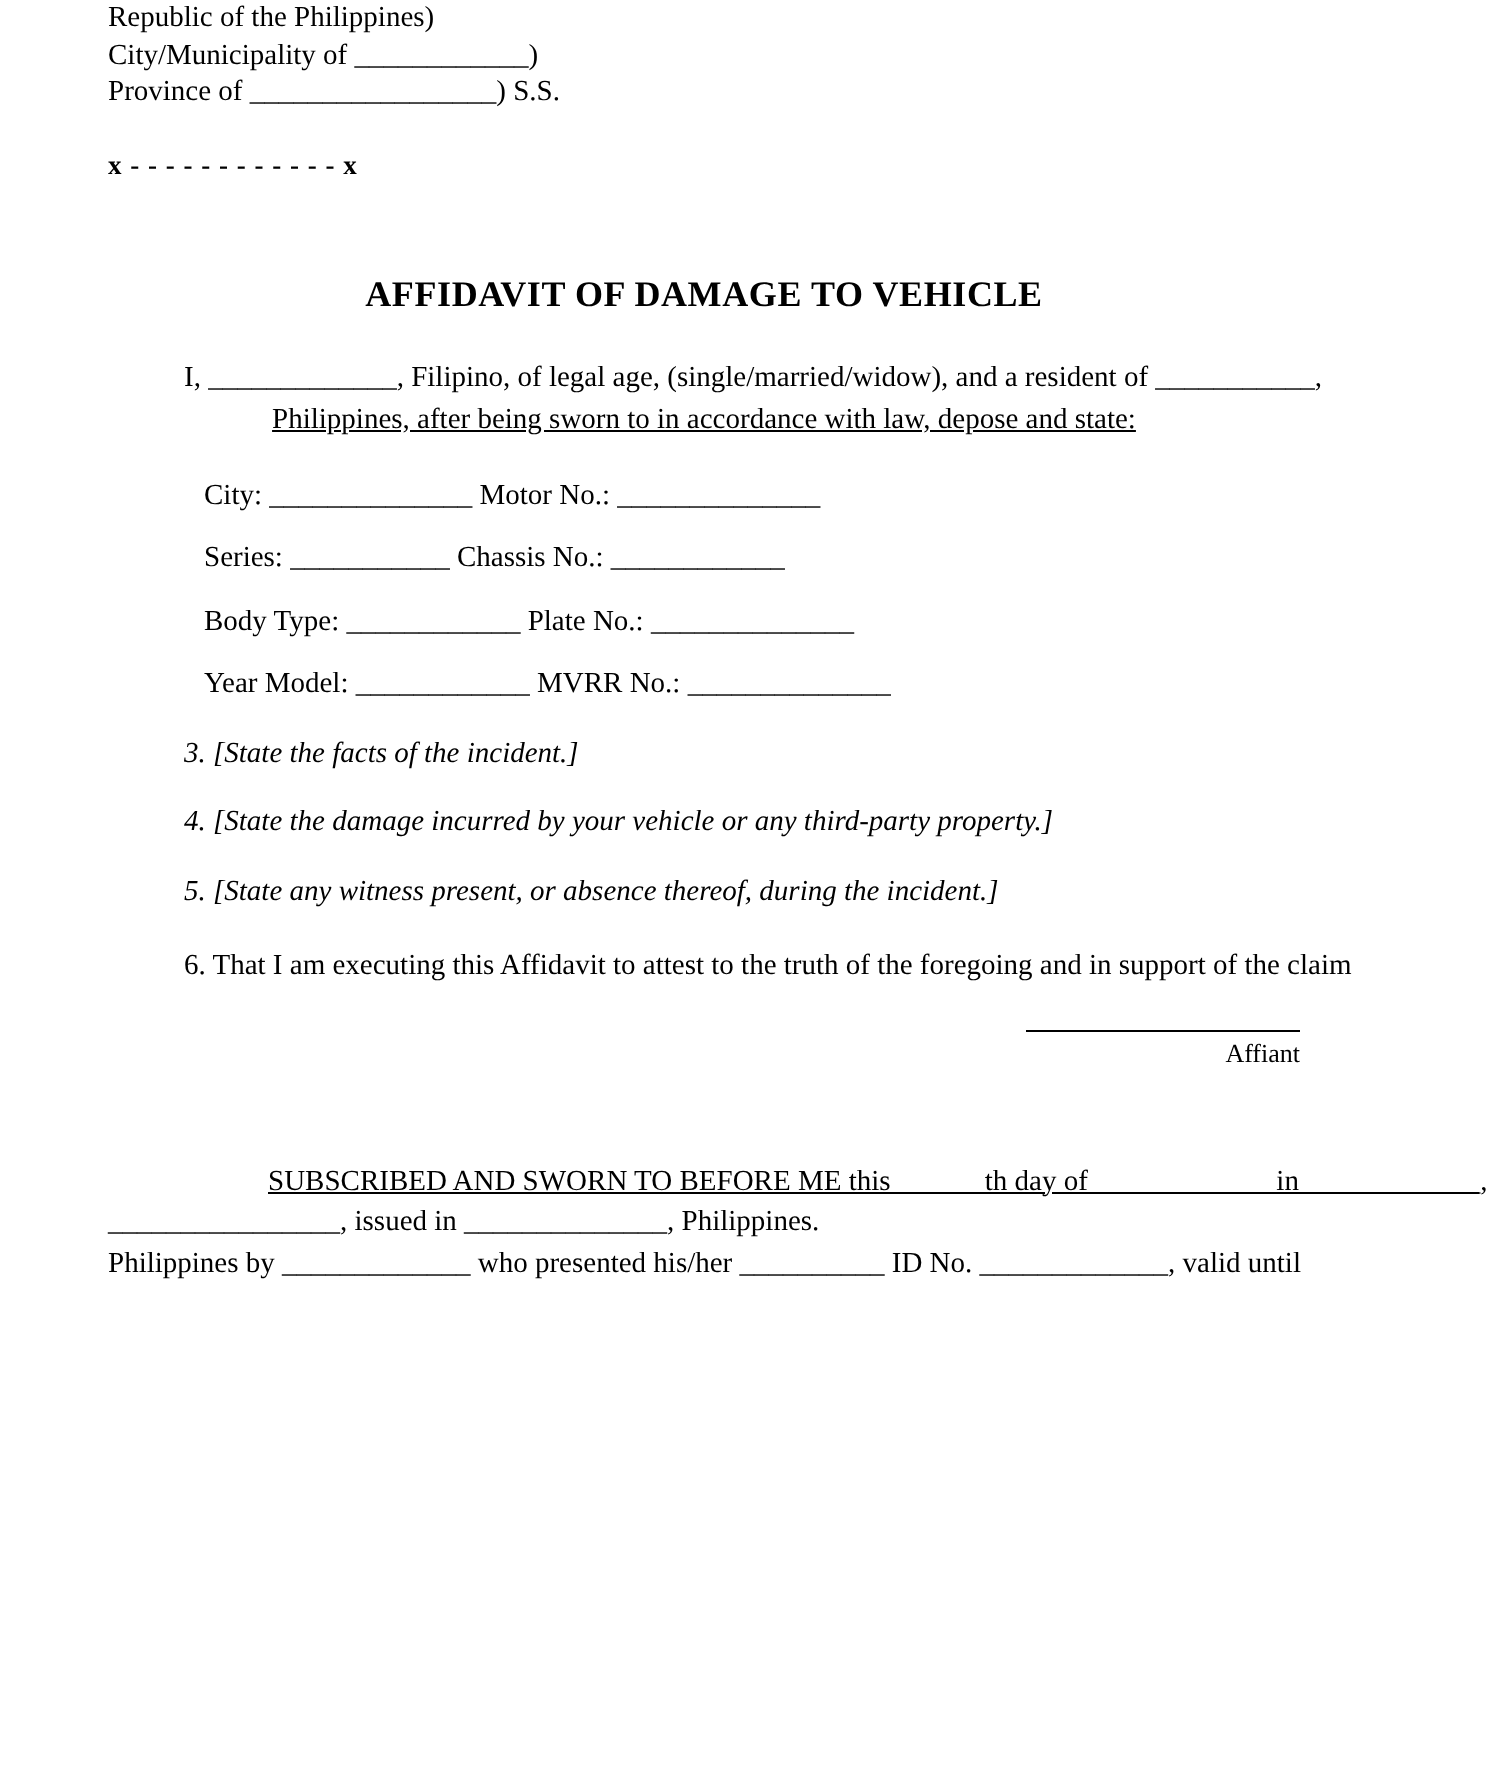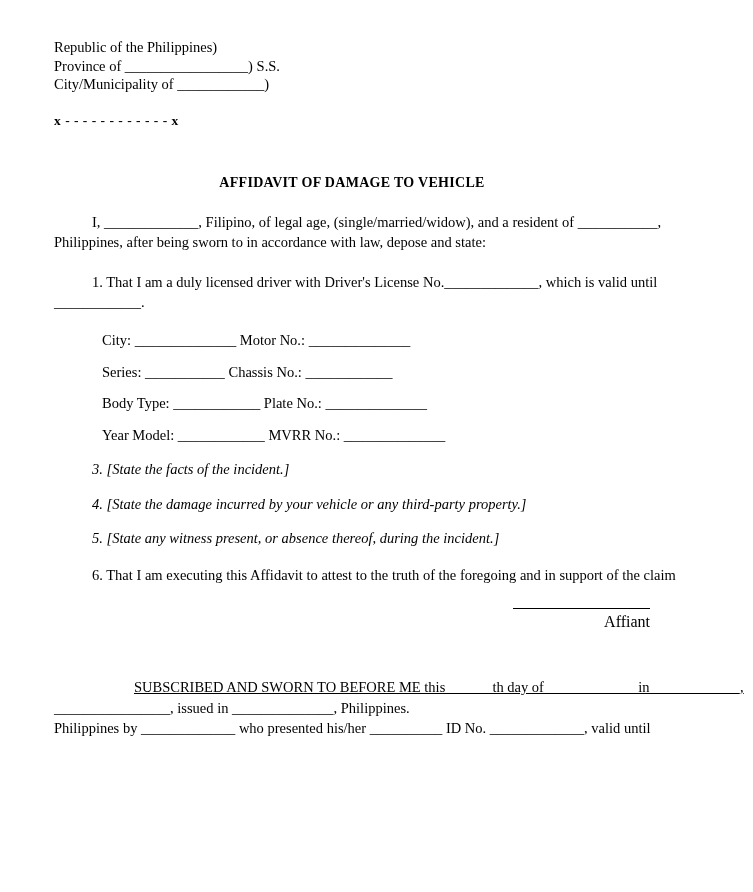--- a/index.html
+++ b/index.html
@@ -19,47 +19,46 @@
   }
   .page {
     position: absolute;
     left: 54px;
     top: 0;
     width: 596px;
   }
 
   
   .venue {
-    padding-top: 38px;
   }
   .venue-line {
     white-space: pre;
     line-height: 1.28;
   }
   .sep {
     margin-top: 17px;
     letter-spacing: 0.5px;
     font-weight: bold;
     font-size: 13.5px;
     white-space: pre;
   }
 
   
   .title {
     text-align: center;
     font-weight: bold;
     letter-spacing: 0.3px;
     margin-top: 43px;
-    font-size: 14px;
+    font-size: 18px;
   }
 
   
   .para {
     margin-top: 19px;
-    text-align: left;
+    text-align: center;
   }
   .para.tight {
     margin-top: 16px;
   }
 
   
   .vehicle {
     margin-top: 17px;
   }
   .vrow {
@@ -88,53 +87,49 @@
   .sig-block {
     width: 137px;
     text-align: right;
   }
   .sig-line {
     border-top: 1.4px solid #000;
     height: 0;
     margin-bottom: 2px;
   }
   .sig-label {
-    font-size: 16px;
+    font-size: 13px;
   }
 
   
   .jurat {
     margin-top: 44px;
     text-indent: 38px;
   }
   .nowrap { white-space: nowrap; }
 </style>
 </head>
 <body>
 
 <div class="page">
 
   <div class="venue">
     <div class="venue-line">Republic of the Philippines)</div>
+    <div class="venue-line">City/Municipality of ____________)</div>
     <div class="venue-line">Province of _________________) S.S.</div>
-    <div class="venue-line">City/Municipality of ____________)</div>
     <div class="sep">x - - - - - - - - - - - - x</div>
   </div>
 
   <div class="title">AFFIDAVIT OF DAMAGE TO VEHICLE</div>
 
   <div class="para">
     <span class="nowrap" style="display:inline-block; text-indent:38px;">I, _____________, Filipino, of legal age, (single/married/widow), and a resident of ___________,</span>
-    <span class="nowrap" style="display:block;">Philippines, after being sworn to in accordance with law, depose and state:</span>
+    <span class="nowrap" style="display:block;text-decoration:underline;">Philippines, after being sworn to in accordance with law, depose and state:</span>
   </div>
 
-  <div class="para">
-    <span class="nowrap" style="display:inline-block; text-indent:38px;">1. That I am a duly licensed driver with Driver's License No._____________, which is valid until</span>
-    <span class="nowrap" style="display:block;">____________.</span>
-  </div>
 
 
   <div class="vehicle">
     <div class="vrow">City: ______________ Motor No.: ______________</div>
     <div class="vrow">Series: ___________ Chassis No.: ____________</div>
     <div class="vrow">Body Type: ____________ Plate No.: ______________</div>
     <div class="vrow">Year Model: ____________ MVRR No.: ______________</div>
   </div>
 
   <div class="item-italic">

